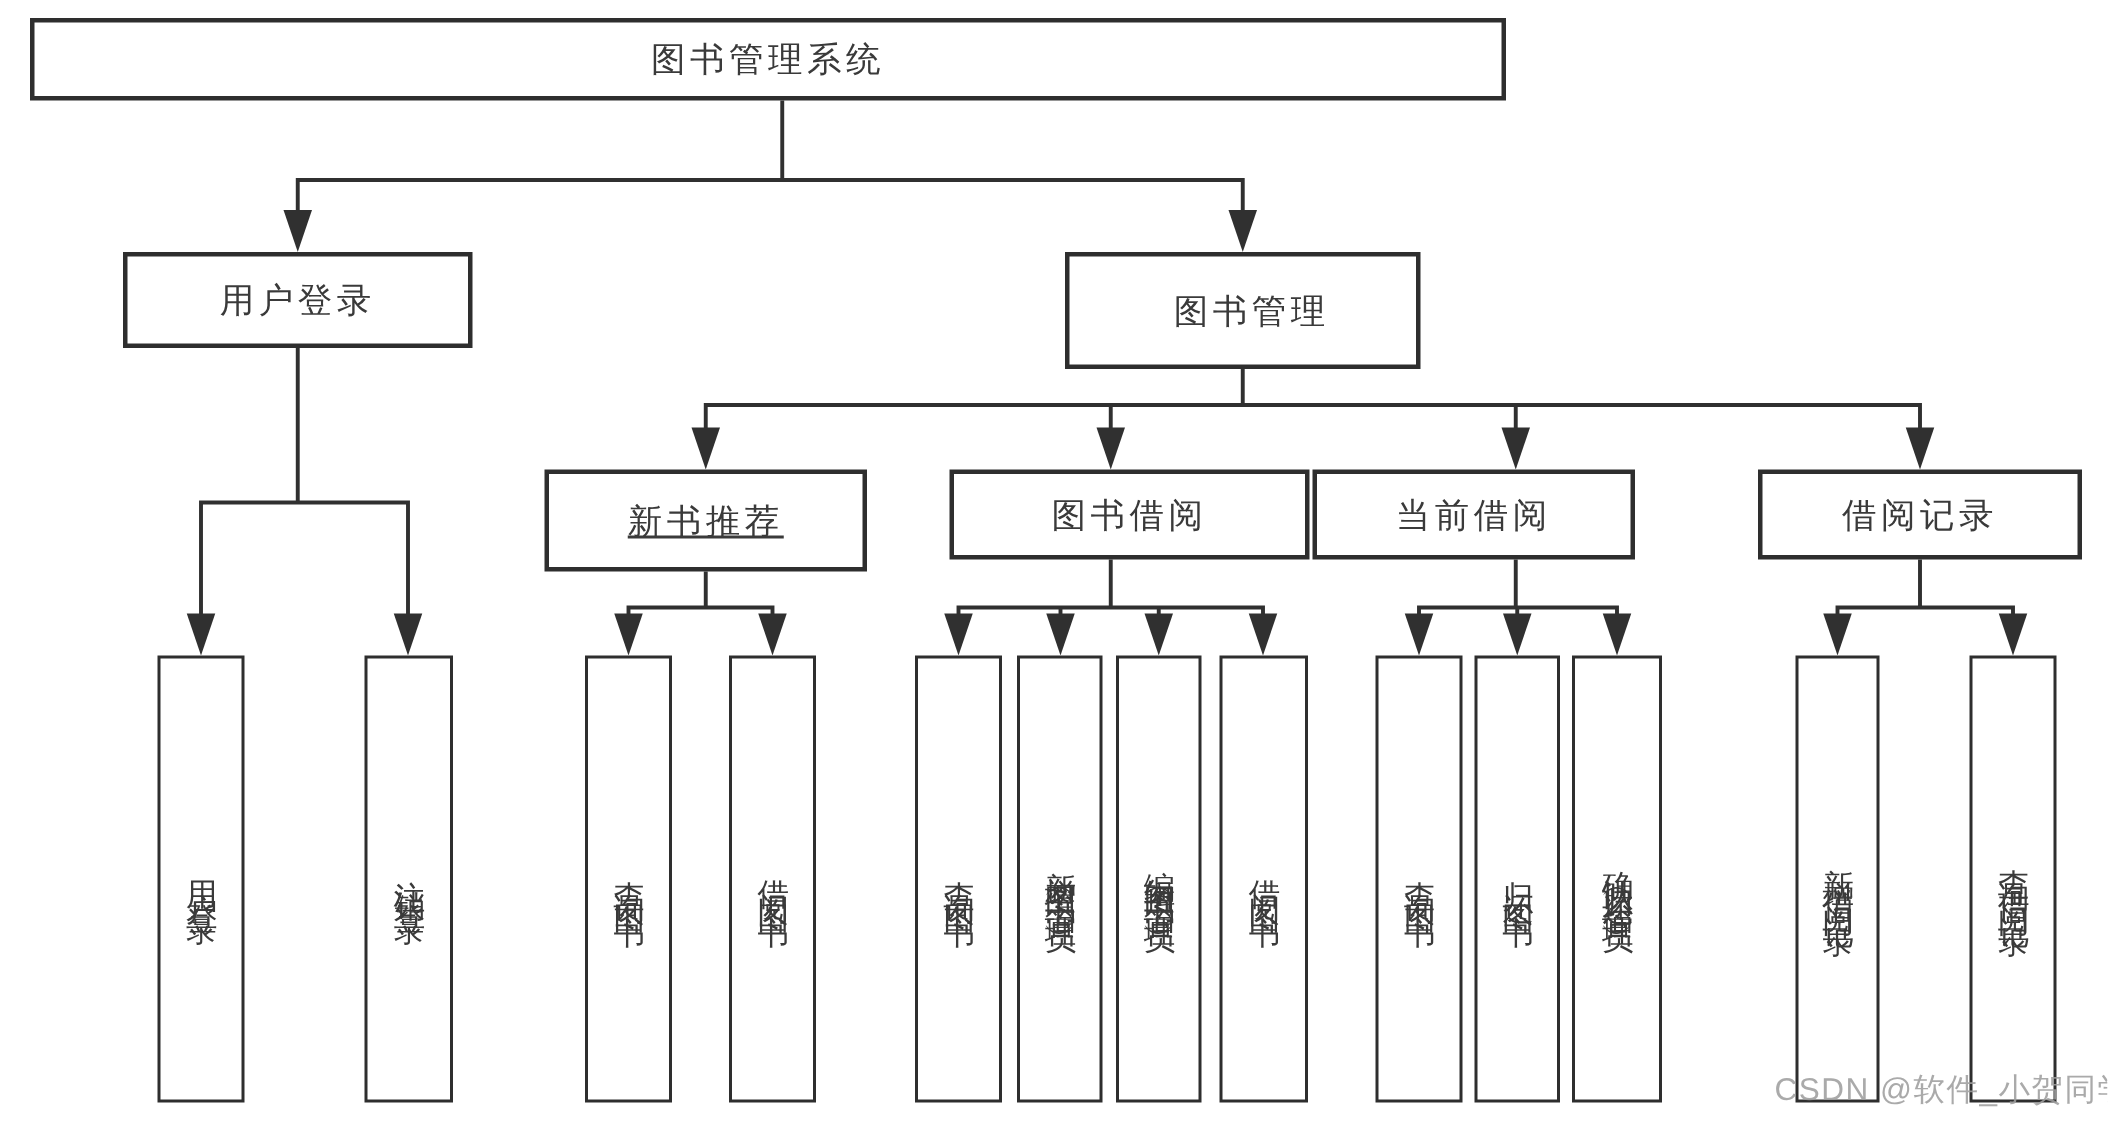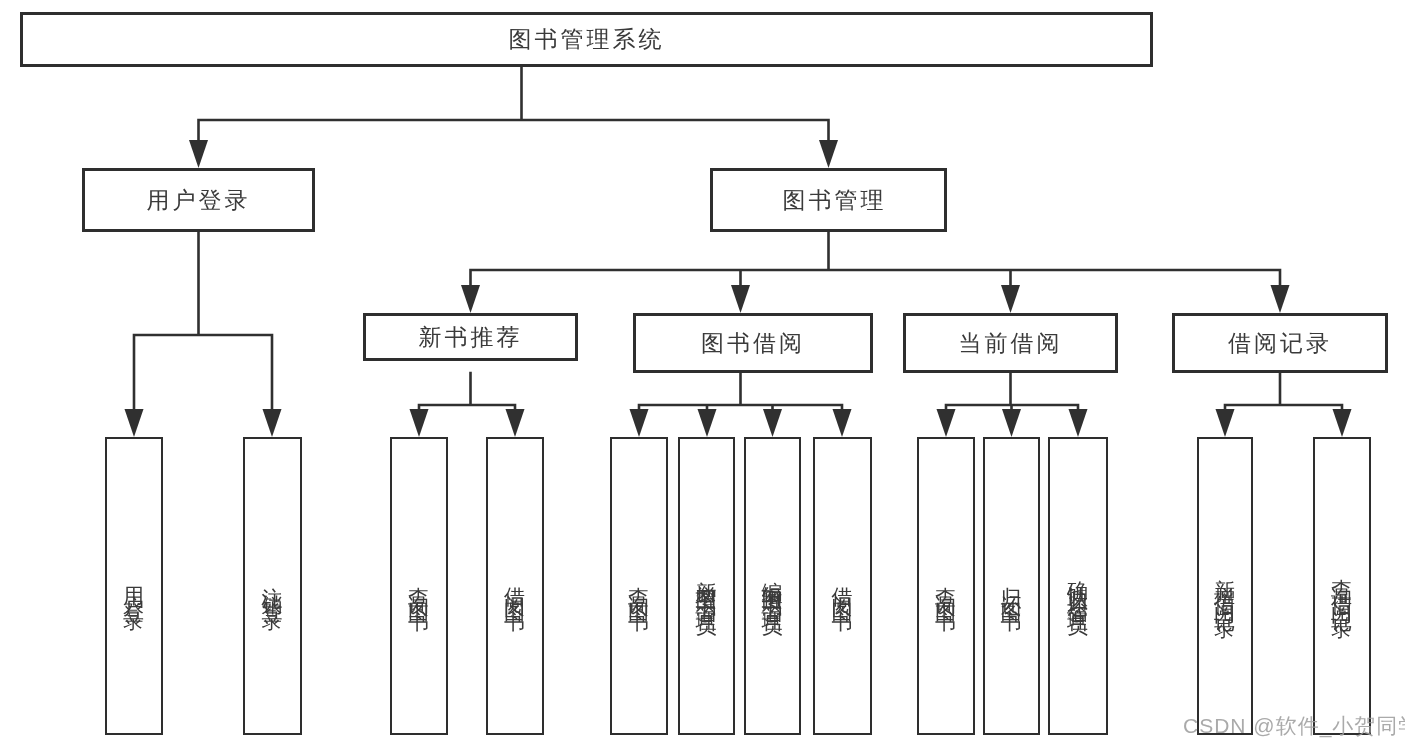--- a/index.html
+++ b/index.html
@@ -118,28 +118,28 @@
       <polygon points="1068.5,409 1087.5,409 1078,437"></polygon>
     </g>
 
     <g>
       <path d="M1280,373 L1280,405 M1225,405 L1342,405 M1225,405 L1225,410 M1342,405 L1342,410"></path>
       <polygon points="1215.5,409 1234.5,409 1225,437"></polygon>
       <polygon points="1332.5,409 1351.5,409 1342,437"></polygon>
     </g>
   </svg>
 
-  <div class="node" style="left:20px; top:12px; width:1133px; height:55px;">图书管理系统</div>
+  <div class="node" style="left:20px; top:12px; width:984px; height:55px;">图书管理系统</div>
 
   <div class="node" style="left:82px; top:168px; width:233px; height:64px;">用户登录</div>
-  <div class="node" style="left:710px; top:168px; width:237px; height:64px;padding-left:12px;">图书管理</div>
+  <div class="node" style="left:710px; top:168px; width:237px; height:78px;padding-left:12px;">图书管理</div>
 
-  <div class="node" style="left:363px; top:313px; width:215px; height:48px;">新书推荐</div>
+  <div class="node" style="left:363px; top:313px; width:215px; height:68px;text-decoration:underline;">新书推荐</div>
   <div class="node" style="left:633px; top:313px; width:240px; height:60px;">图书借阅</div>
-  <div class="node" style="left:903px; top:313px; width:215px; height:60px;">当前借阅</div>
+  <div class="node" style="left:875px; top:313px; width:215px; height:60px;">当前借阅</div>
   <div class="node" style="left:1172px; top:313px; width:216px; height:60px;">借阅记录</div>
 
   <div class="leaf" style="left:105px; top:437px; width:58px; height:298px;">用户登录</div>
   <div class="leaf" style="left:243px; top:437px; width:59px; height:298px;">注销登录</div>
 
   <div class="leaf" style="left:390px; top:437px; width:58px; height:298px;">查询图书</div>
   <div class="leaf" style="left:486px; top:437px; width:58px; height:298px;">借阅图书</div>
 
   <div class="leaf" style="left:610px; top:437px; width:58px; height:298px;">查询图书</div>
   <div class="leaf" style="left:678px; top:437px; width:57px; height:298px; letter-spacing:5px;">新增图书（管理员）</div>

